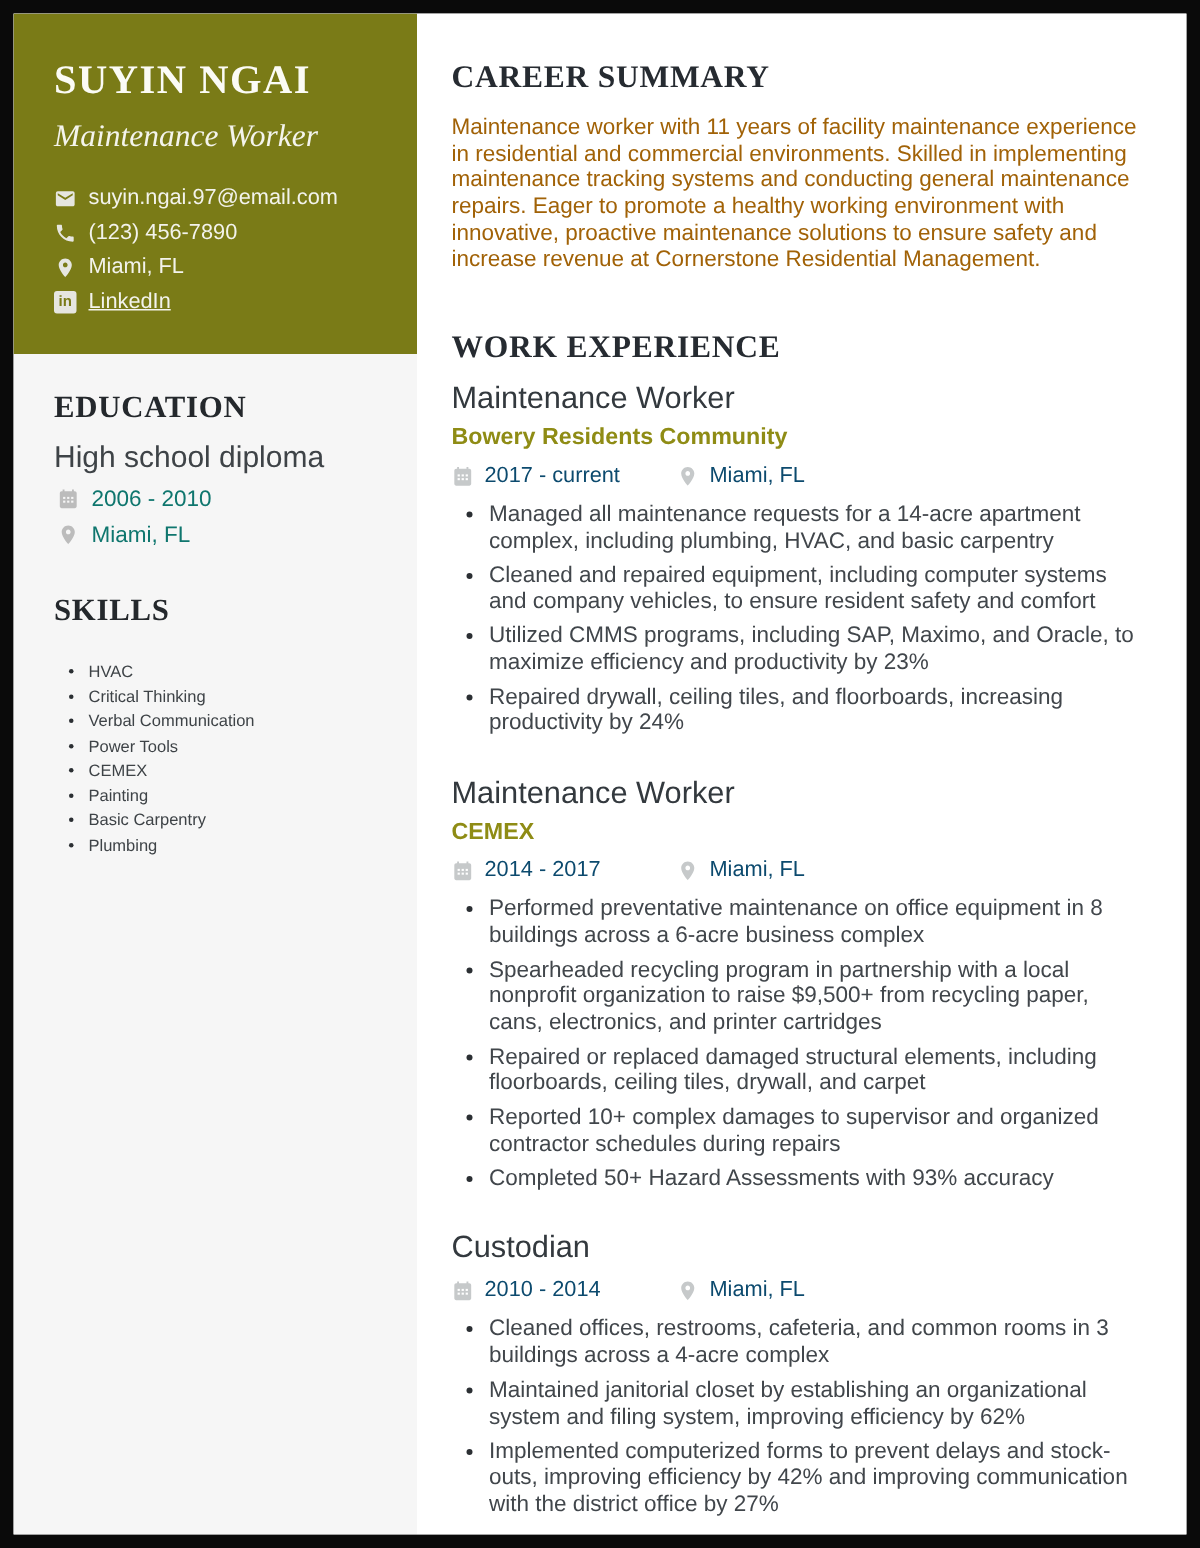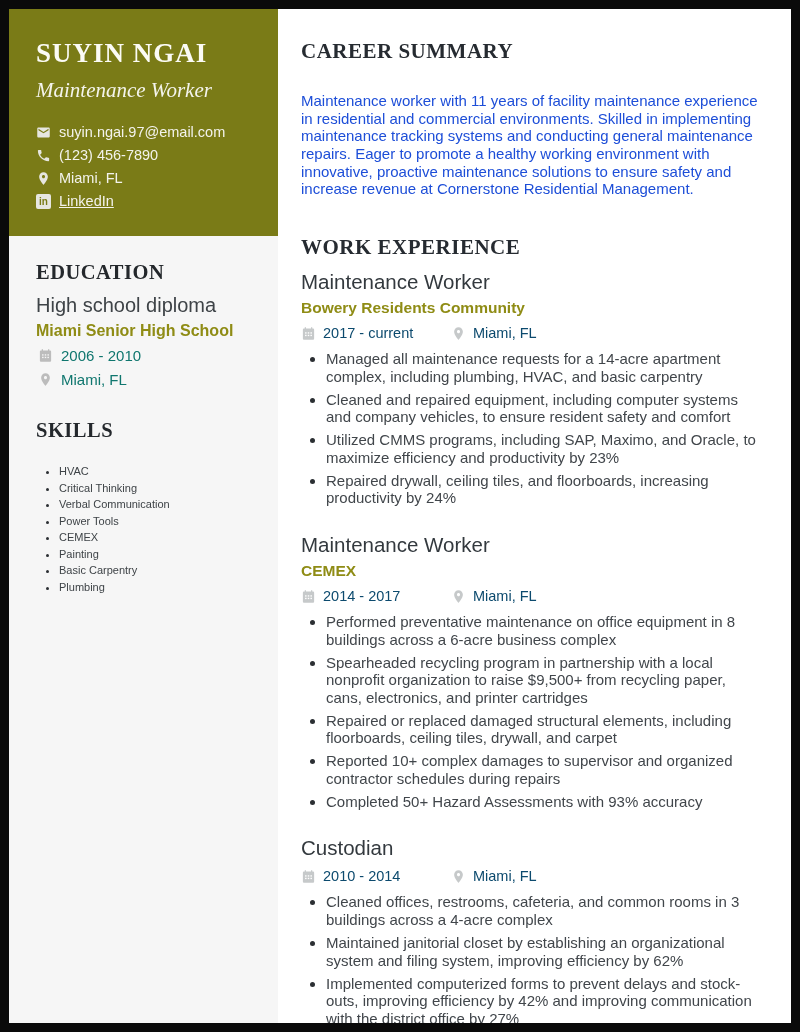--- a/index.html
+++ b/index.html
@@ -85,24 +85,24 @@
   }
   .section-heading-main {
     margin: 0;
     font-family: "Liberation Serif", "DejaVu Serif", serif;
     font-weight: 700;
     font-size: 21px;
     letter-spacing: 0.5px;
     color: #262b31;
   }
   .summary-text {
-    margin: 28px 0 0;
+    margin: 12px 0 0;
     font-size: 15px;
     line-height: 1.18;
-    color: #1d4ed8;
+    color: #a16207;
   }
   .experience-block { margin-top: 37px; }
   .job { margin-top: 26px; }
   .job.first { margin-top: 10px; }
   .job-title {
     margin: 0;
     font-size: 20.5px;
     font-weight: 400;
     color: #33393e;
   }
@@ -153,21 +153,20 @@
           <div class="contact-row">
             <span class="linkedin-badge">in</span>
             <a class="contact-link">LinkedIn</a>
           </div>
         </div>
       </header>
 
       <section class="side-section education-block">
         <h2 class="section-heading-side">EDUCATION</h2>
         <div class="degree">High school diploma</div>
-        <div class="school">Miami Senior High School</div>
         <div class="side-meta">
           <svg viewBox="0 0 24 24">
               <path fill="#bcbcbc" d="M19 4h-1V2h-2v2H8V2H6v2H5c-1.1 0-2 .9-2 2v14c0 1.1.9 2 2 2h14c1.1 0 2-.9 2-2V6c0-1.1-.9-2-2-2z"></path>
               <g fill="#f6f6f6">
                 <rect x="6.5" y="10" width="2.4" height="2.2"></rect>
                 <rect x="10.8" y="10" width="2.4" height="2.2"></rect>
                 <rect x="15.1" y="10" width="2.4" height="2.2"></rect>
                 <rect x="6.5" y="14" width="2.4" height="2.2"></rect>
                 <rect x="10.8" y="14" width="2.4" height="2.2"></rect>
                 <rect x="15.1" y="14" width="2.4" height="2.2"></rect>

